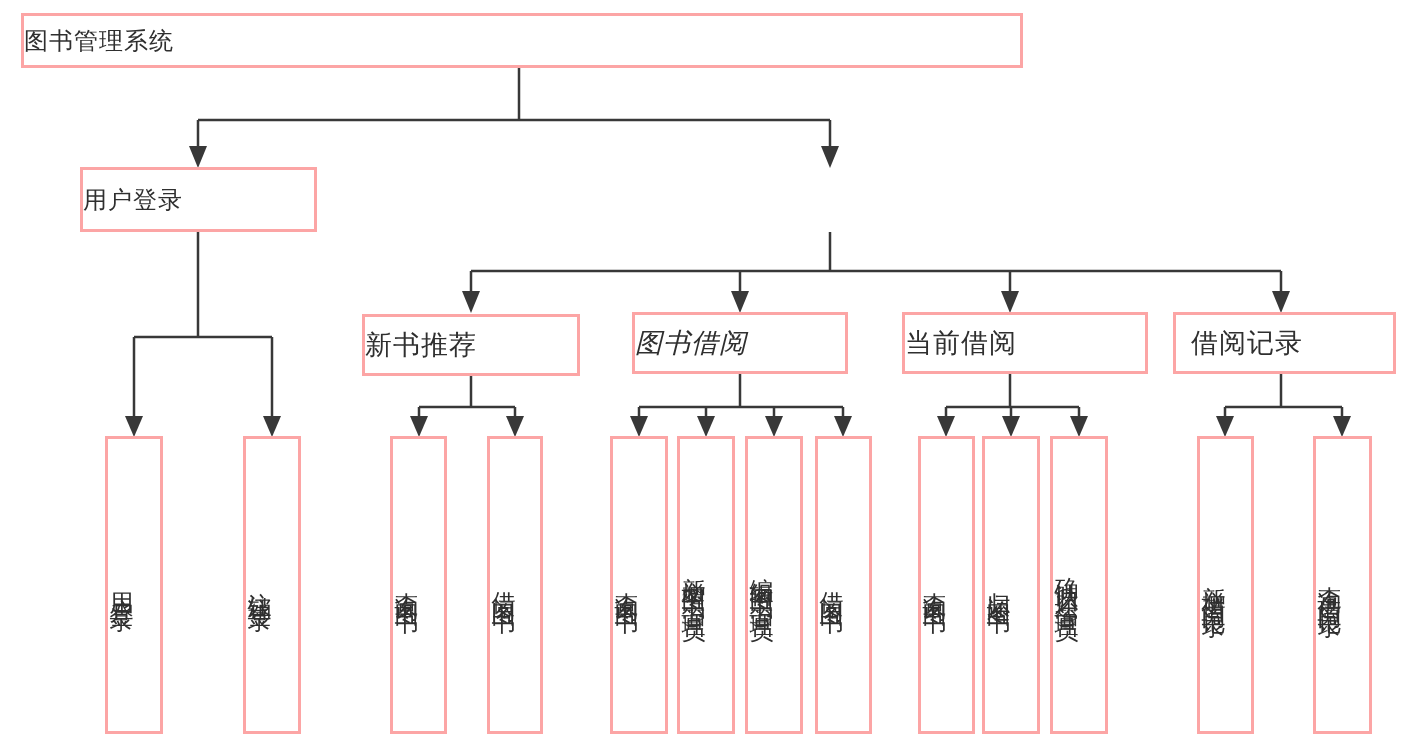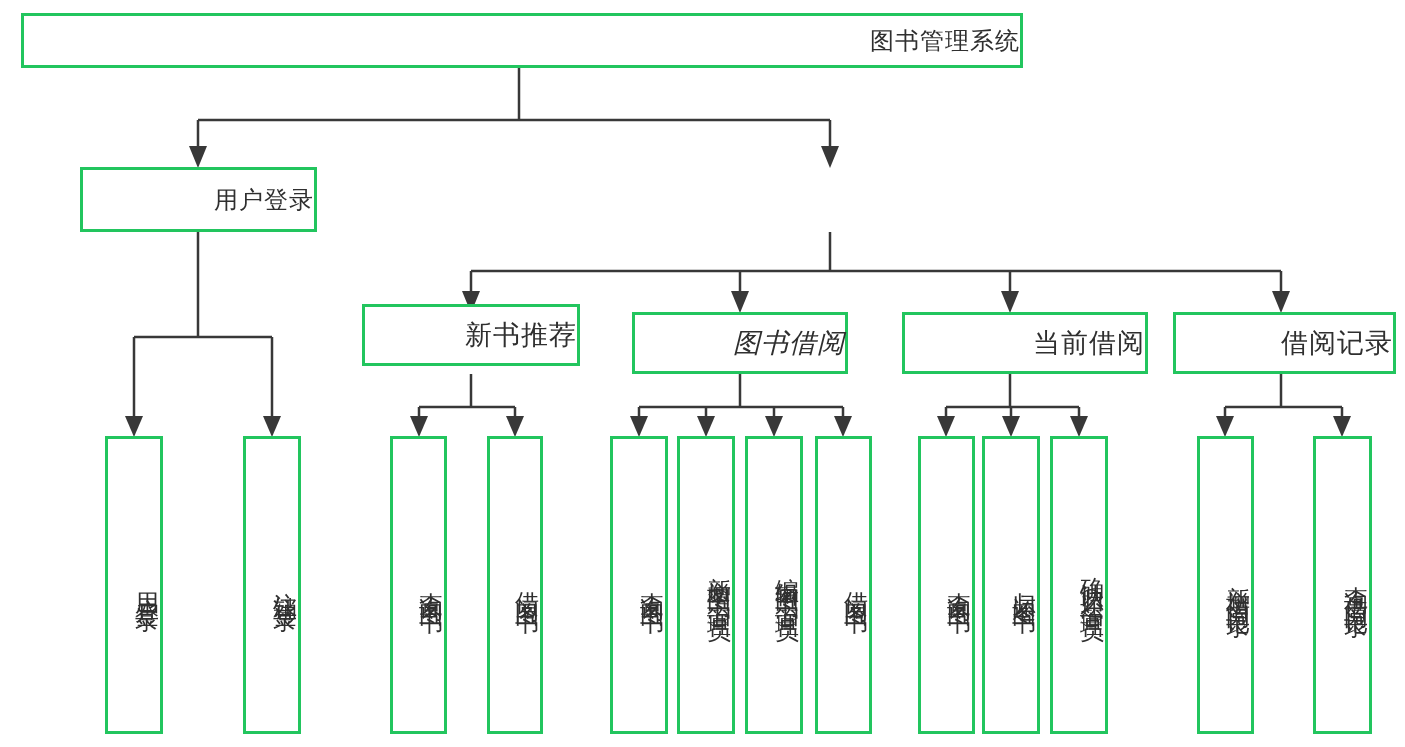--- a/index.html
+++ b/index.html
@@ -13,24 +13,24 @@
   }
   svg.connectors {
     position: absolute;
     left: 0; top: 0;
     width: 1405px; height: 747px;
   }
   .node {
     position: absolute;
     box-sizing: border-box;
     background: #ffffff;
-    border: 3px solid #22c55e;
+    border: 3px solid #fca5a5;
     display: flex;
     align-items: center;
-    justify-content: flex-end;
+    justify-content: flex-start;
     color: #2f2f2f;
     text-align: center;
   }
   .h-node { font-size: 24px; letter-spacing: 1px; }
   .l3-node { font-size: 27px; letter-spacing: 1px; }
   .leaf span {
     writing-mode: vertical-rl;
     text-orientation: mixed;
     font-size: 24px;
     letter-spacing: 6px;
@@ -96,30 +96,30 @@
   </svg>
 
   <div class="node h-node" style="left:21px; top:13px; width:1002px; height:55px;">
     <span>图书管理系统</span>
   </div>
 
   <div class="node h-node" style="left:80px; top:167px; width:237px; height:65px;">
     <span>用户登录</span>
   </div>
 
-  <div class="node l3-node" style="left:362px; top:304px; width:218px; height:62px;padding-left:36px;">
+  <div class="node l3-node" style="left:362px; top:314px; width:218px; height:62px;">
     <span>新书推荐</span>
   </div>
   <div class="node l3-node" style="left:632px; top:312px; width:216px; height:62px;font-style:italic;">
     <span>图书借阅</span>
   </div>
   <div class="node l3-node" style="left:902px; top:312px; width:246px; height:62px;">
     <span>当前借阅</span>
   </div>
-  <div class="node l3-node" style="left:1173px; top:312px; width:223px; height:62px;">
+  <div class="node l3-node" style="left:1173px; top:312px; width:223px; height:62px;padding-left:15px;">
     <span>借阅记录</span>
   </div>
 
   <div class="node leaf" style="left:105px; top:436px; width:58px; height:298px;">
     <span>用户登录</span>
   </div>
   <div class="node leaf" style="left:243px; top:436px; width:58px; height:298px;">
     <span>注销登录</span>
   </div>
   <div class="node leaf" style="left:390px; top:436px; width:57px; height:298px;">

